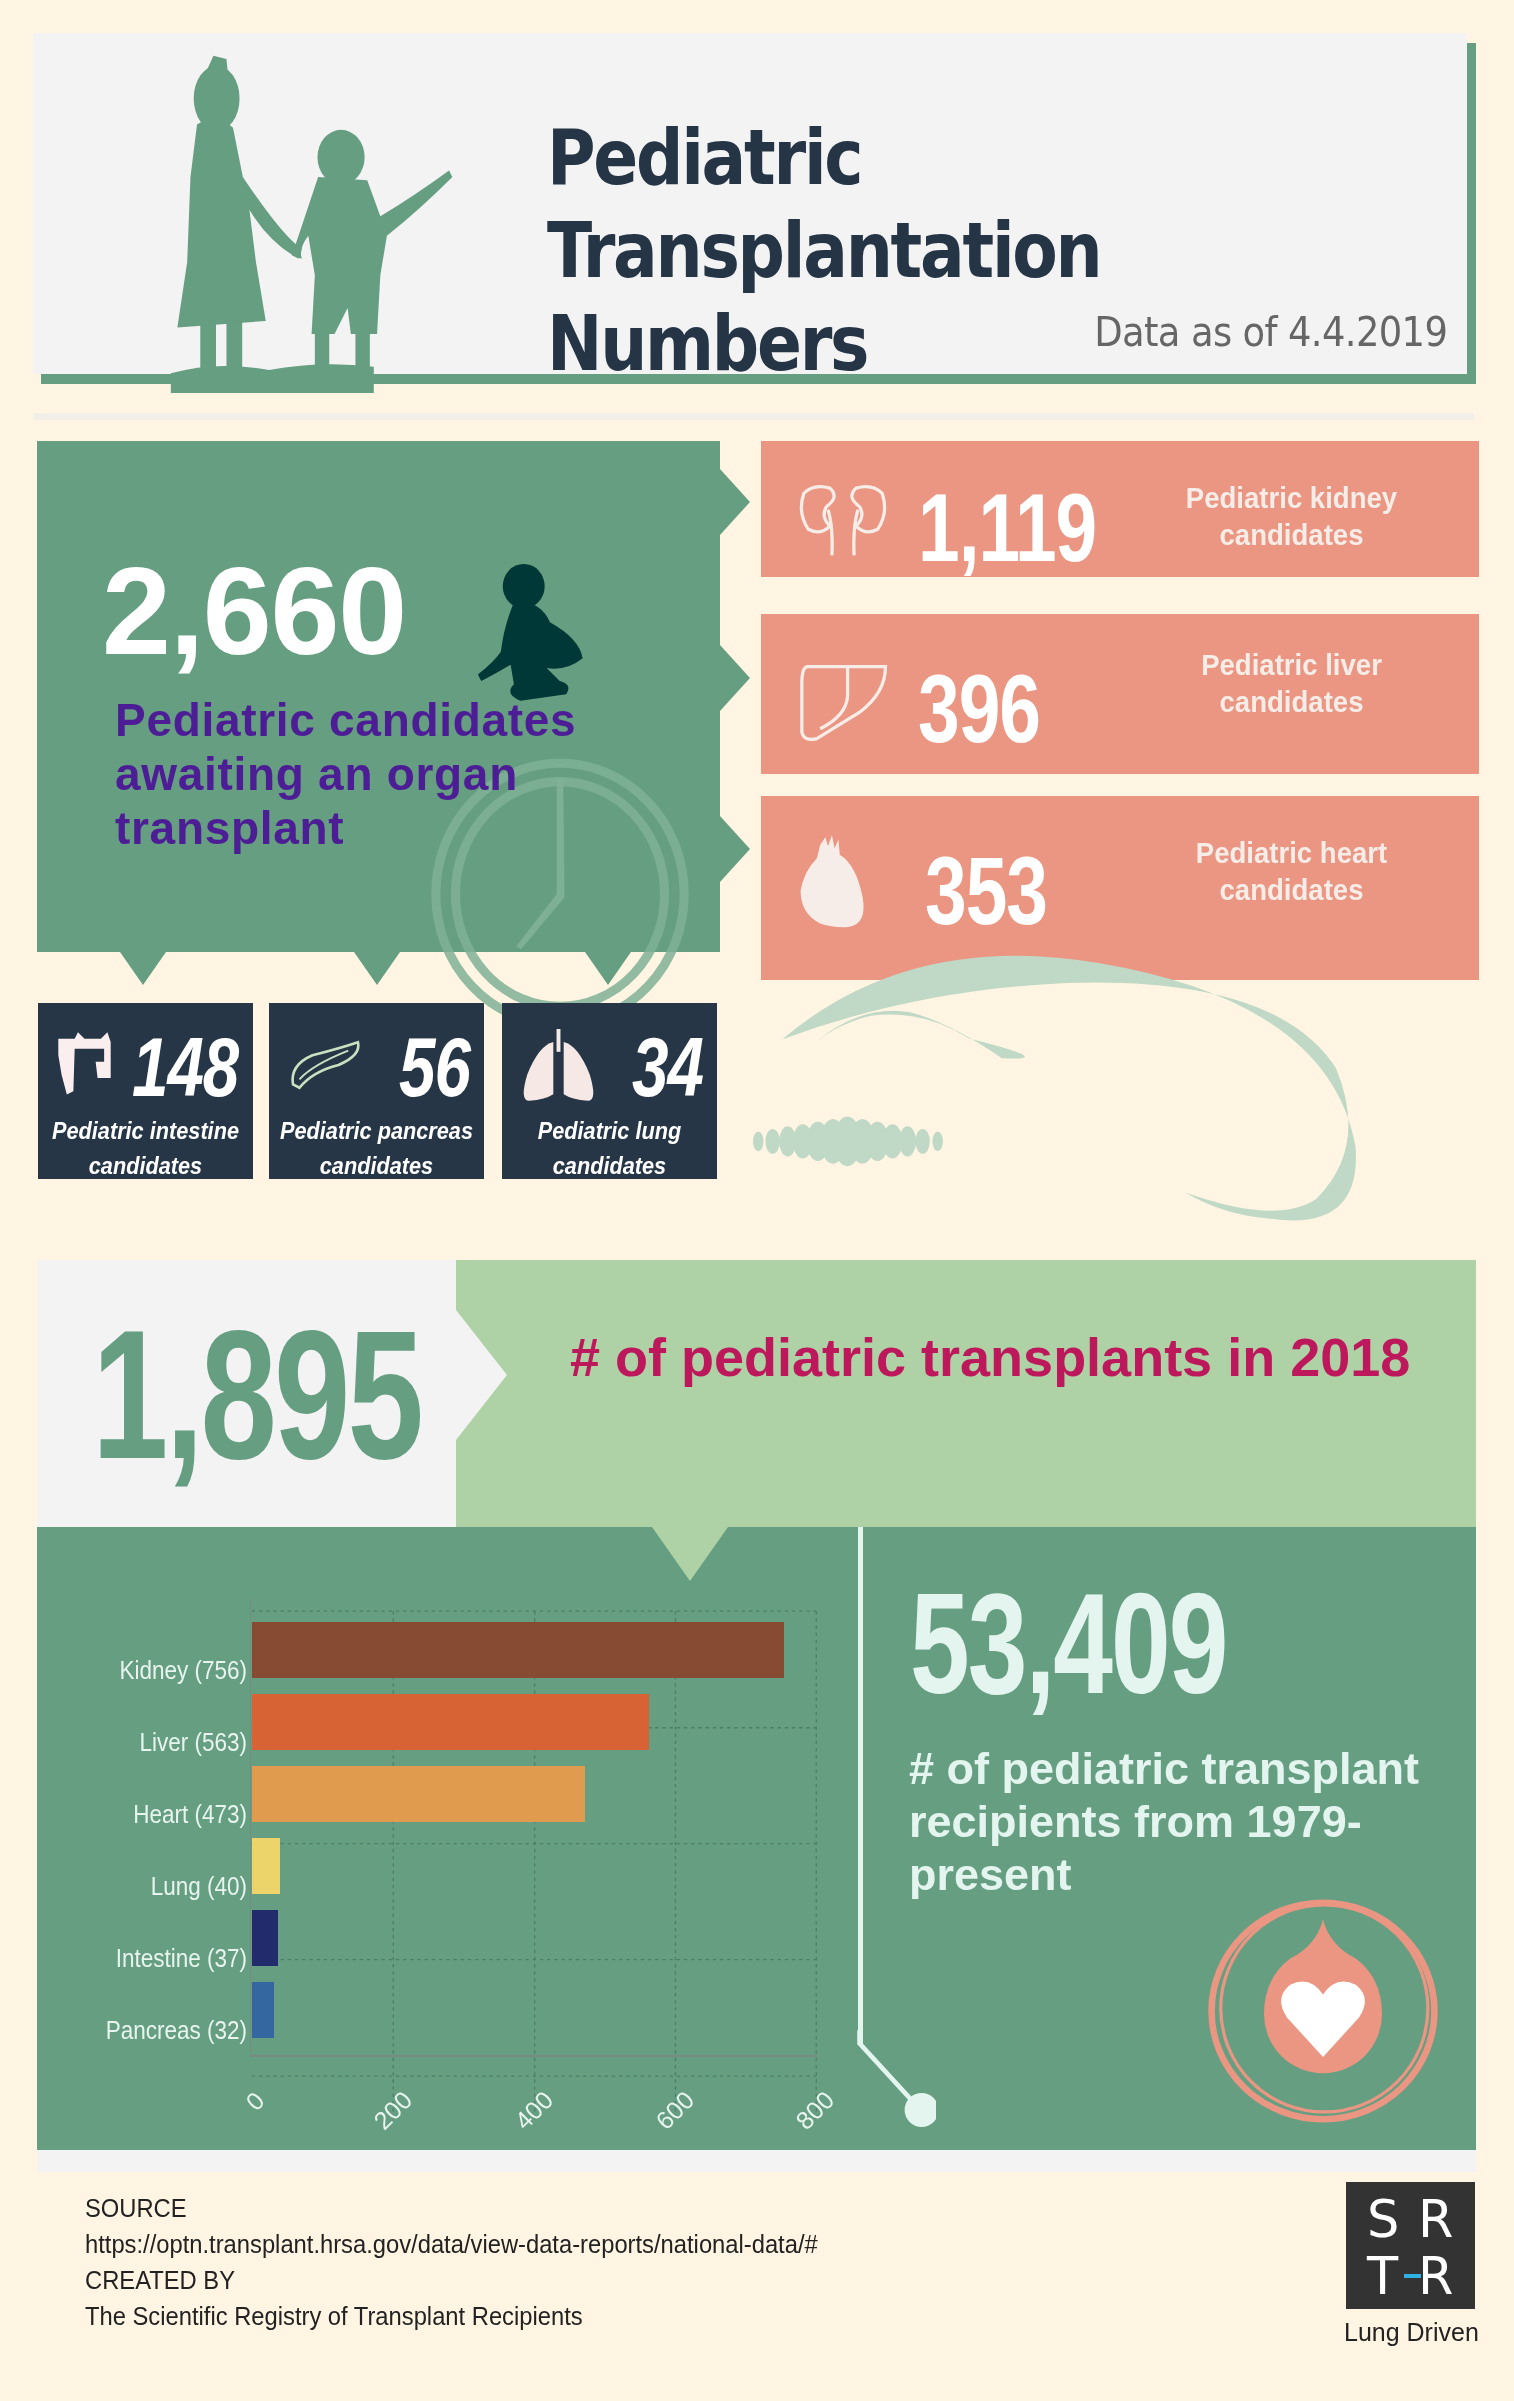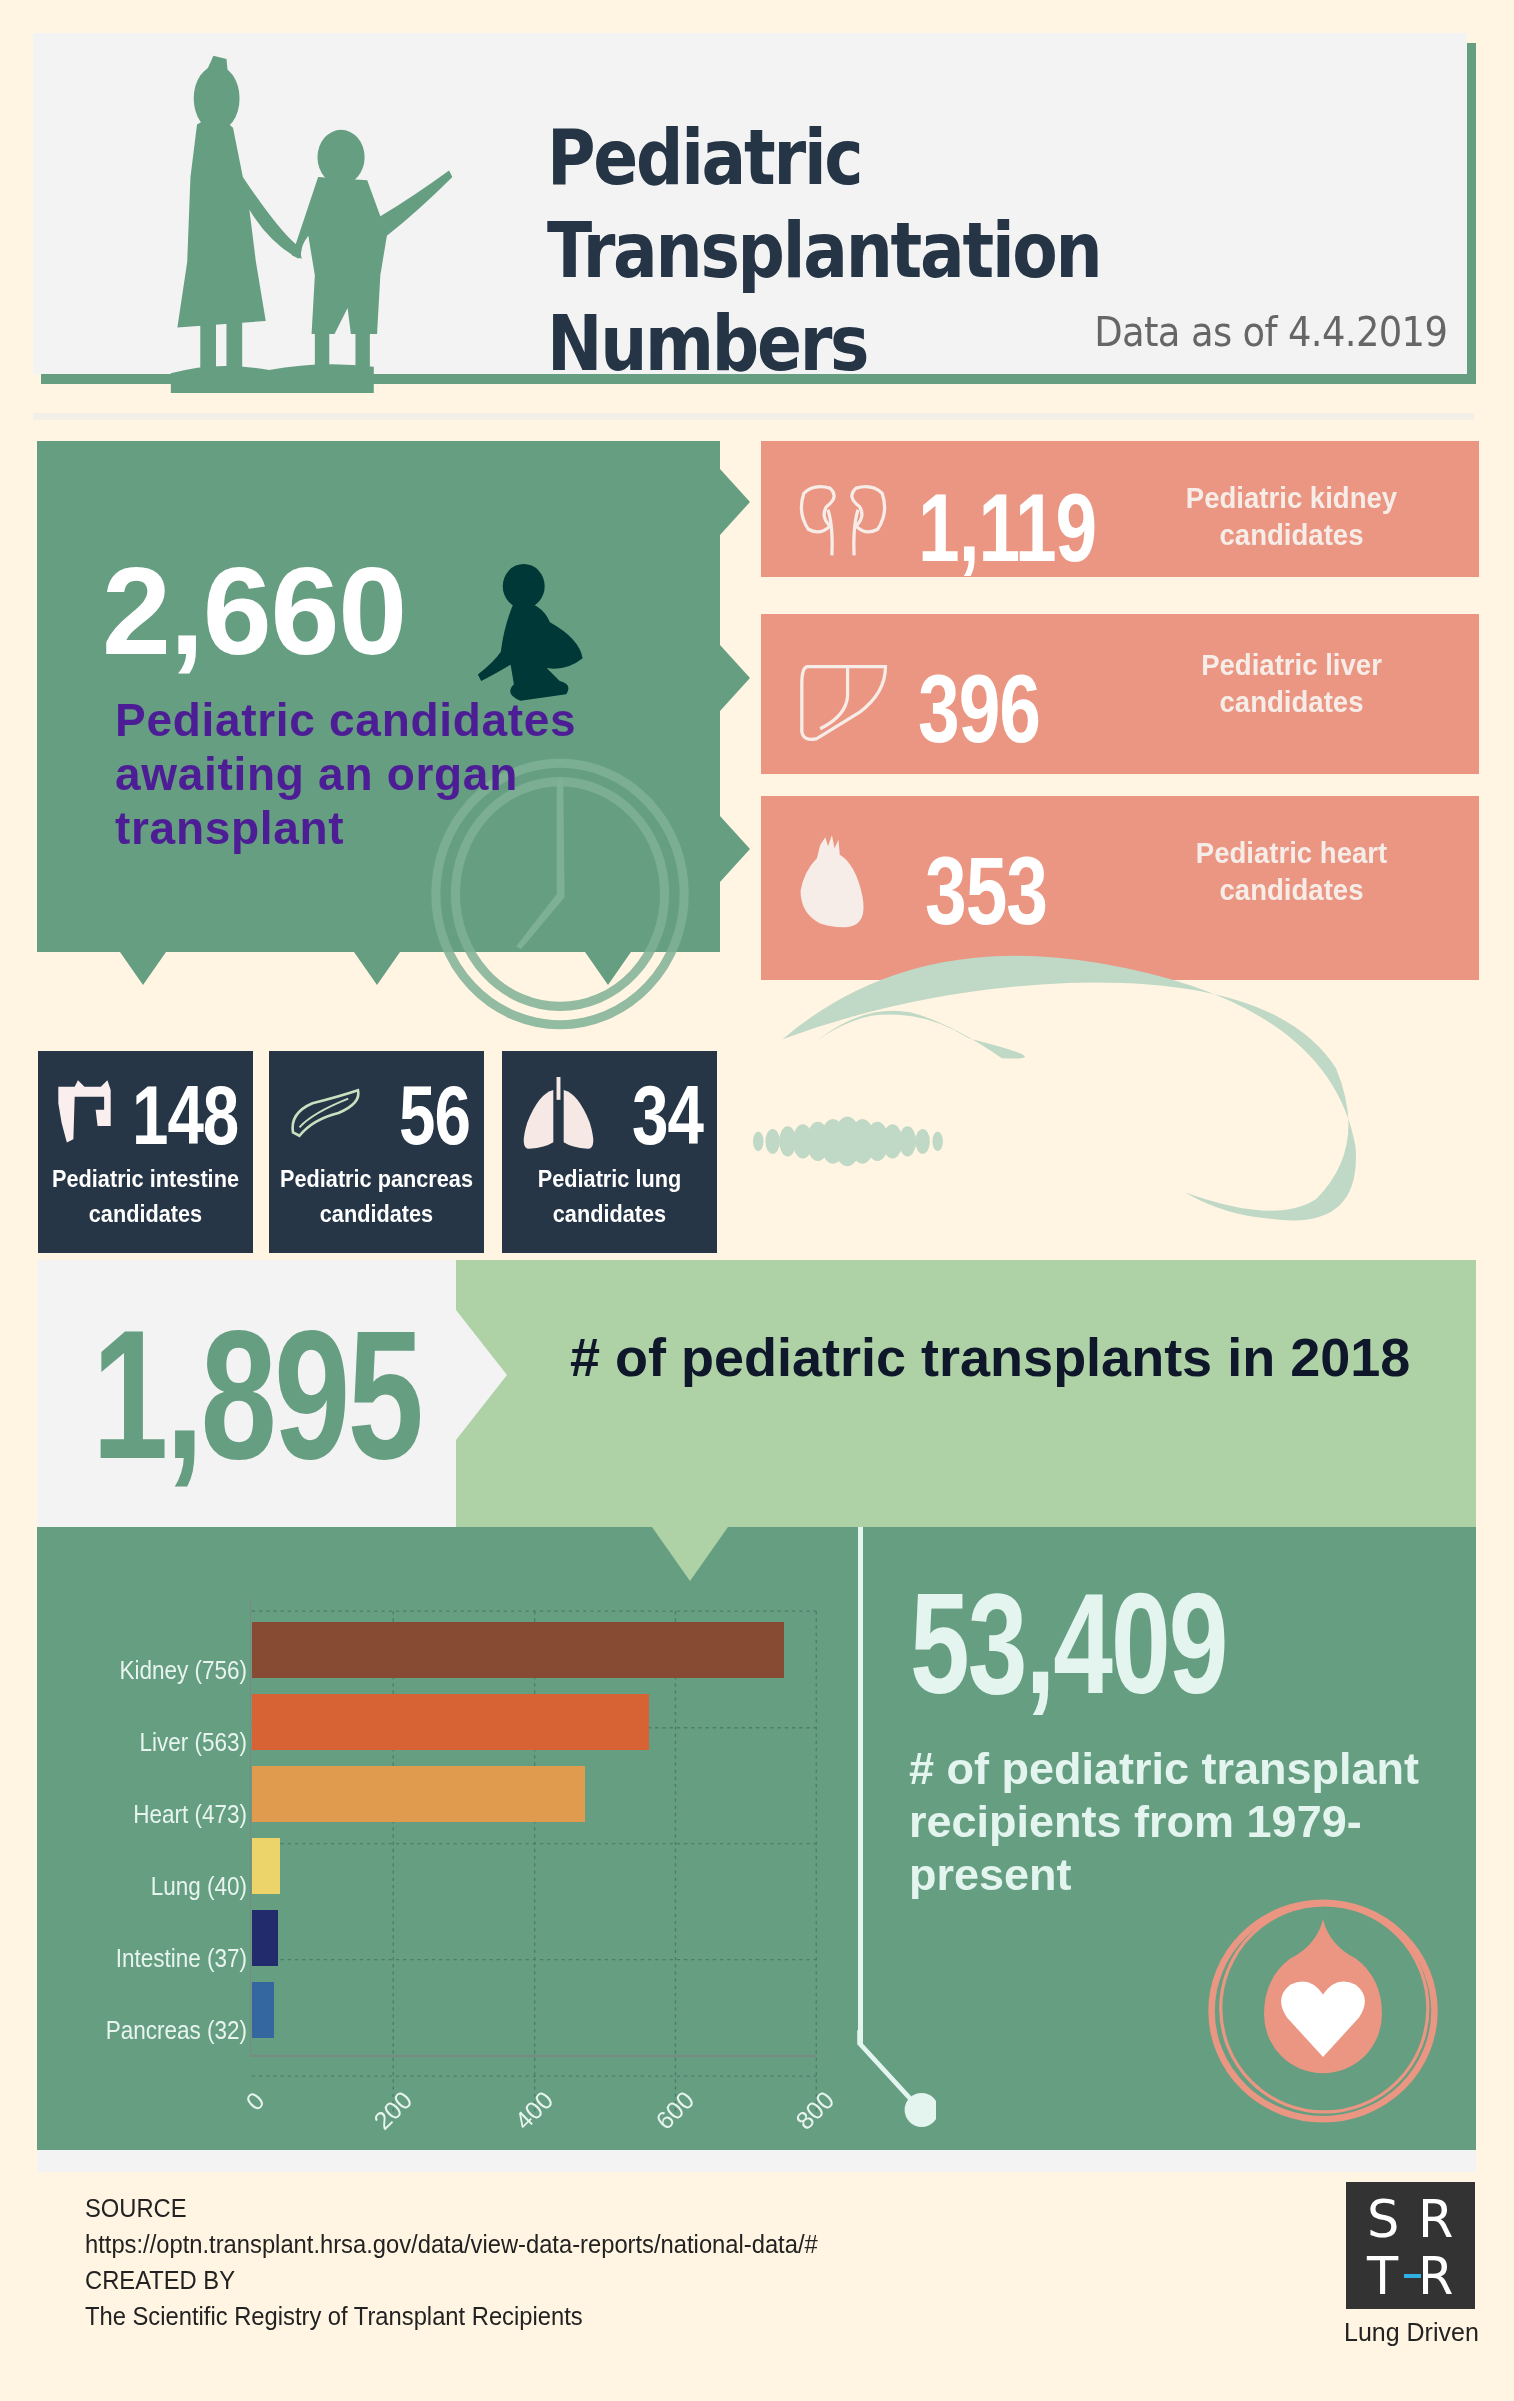--- a/index.html
+++ b/index.html
@@ -23,34 +23,34 @@
   #clock { left:426px; top:753px; width:268px; height:282px; }
   #toddler { left:468px; top:560px; width:118px; height:144px; }
 
   
   .org-box { position:absolute; left:761px; width:718px; background:#ea9682; }
   .org-num { position:absolute; left:157px; font-family:"Liberation Sans", sans-serif; font-weight:bold; color:#fff; font-size:96px; transform:scaleX(0.78); transform-origin:left top; letter-spacing:-1.3px; line-height:1; }
   .org-label { position:absolute; left:367px; width:327px; text-align:center; font-weight:bold; color:#f7ede8; font-size:29px; line-height:37px; transform:scaleX(0.95); }
   .org-icon { position:absolute; left:33px; }
 
   
-  .dark-box { position:absolute; top:1051px; width:215px; height:202px; background:#263647; }
+  .dark-box { position:absolute; top:1003px; width:215px; height:176px; background:#263647;font-style:italic; }
   .dark-num { position:absolute; right:14.4px; top:22px; font-weight:bold; color:#fff; font-size:84px; line-height:1; transform:scaleX(0.78); transform-origin:right top; letter-spacing:-1.3px; }
   .dark-label { position:absolute; left:0; width:100%; top:111px; text-align:center; color:#fff; font-weight:bold; font-size:23.6px; line-height:35px; transform:scaleX(0.92); }
   .dark-icon { position:absolute; left:17px; top:26px; }
 
   
   #swoosh { left:753px; top:950px; width:761px; height:295px; }
 
   
   #s2-gray { left:37px; top:1260px; width:420px; height:267px; background:#f3f3f3; }
   #s2-green { left:456px; top:1260px; width:1020px; height:267px; background:#afd1a6; }
   #s2-arrow { left:456px; top:1310px; width:0; height:0; border-top:65px solid transparent; border-bottom:65px solid transparent; border-left:51px solid #f3f3f3; }
   #big-1895 { left:92px; top:1303px; font-weight:bold; font-size:183px; color:#669e82; line-height:1; transform:scaleX(0.75); transform-origin:left top; letter-spacing:-3.9px; }
-  #s2-label { left:570px; top:1323px; width:851px; color:#0f172a; font-weight:bold; font-size:54px; line-height:69px; }
+  #s2-label { left:570px; top:1323px; width:851px; color:#be185d; font-weight:bold; font-size:54px; line-height:69px; }
   #s2-lower { left:37px; top:1527px; width:1439px; height:623px; background:#669e82; }
   #s2-down { left:652px; top:1527px; width:0; height:0; border-left:38px solid transparent; border-right:38px solid transparent; border-top:54px solid #afd1a6; }
   #s2-strip { left:37px; top:2150px; width:1439px; height:22px; background:#f3f3f3; }
   #vline { left:858px; top:1527px; width:4.6px; height:517px; background:#e4f5ef; }
   #connector { left:851px; top:2030px; width:85px; height:105px; }
 
   
   #chart { left:37px; top:1598px; width:812px; height:524px; }
   .chart-label { position:absolute; right:0; width:196px; text-align:right; color:#e8f5ee; font-size:25px; transform:scaleX(0.9); transform-origin:right center; }
   .chart-bar { position:absolute; }

